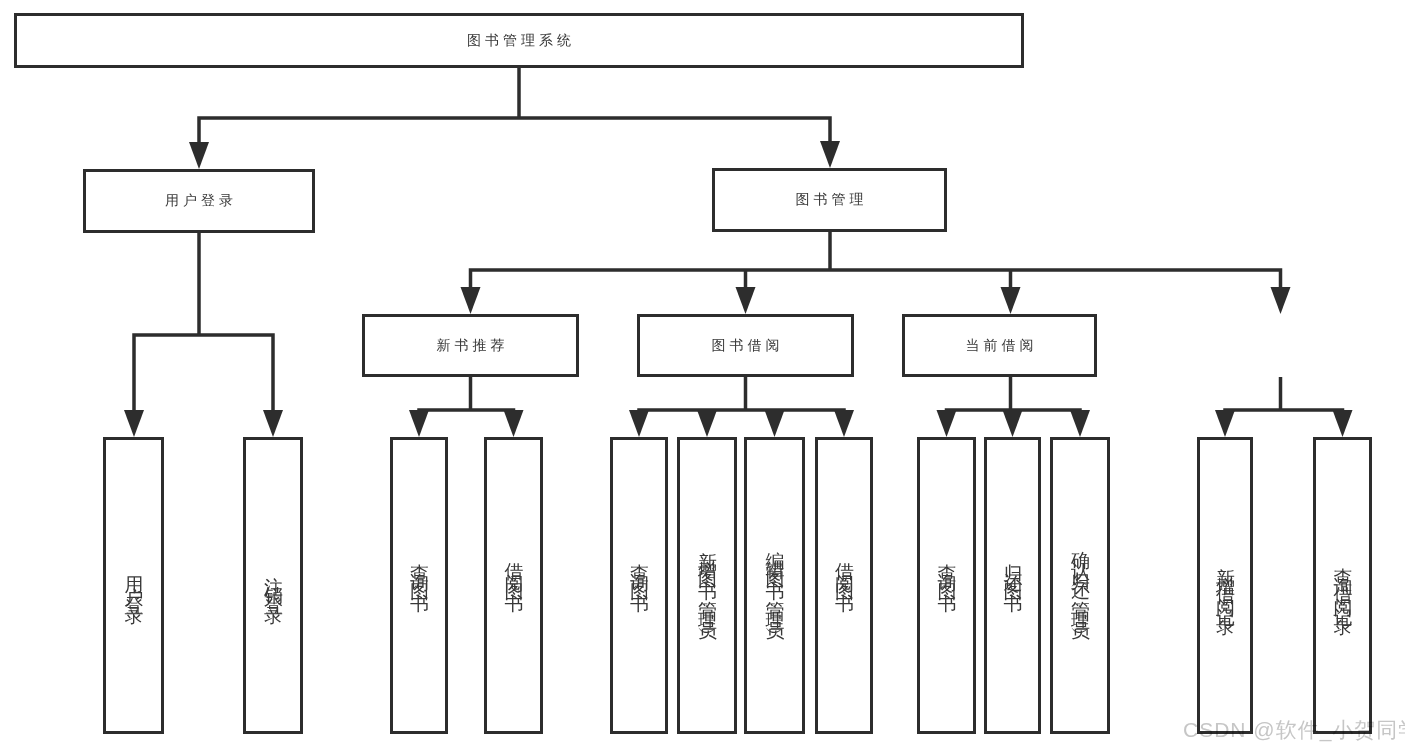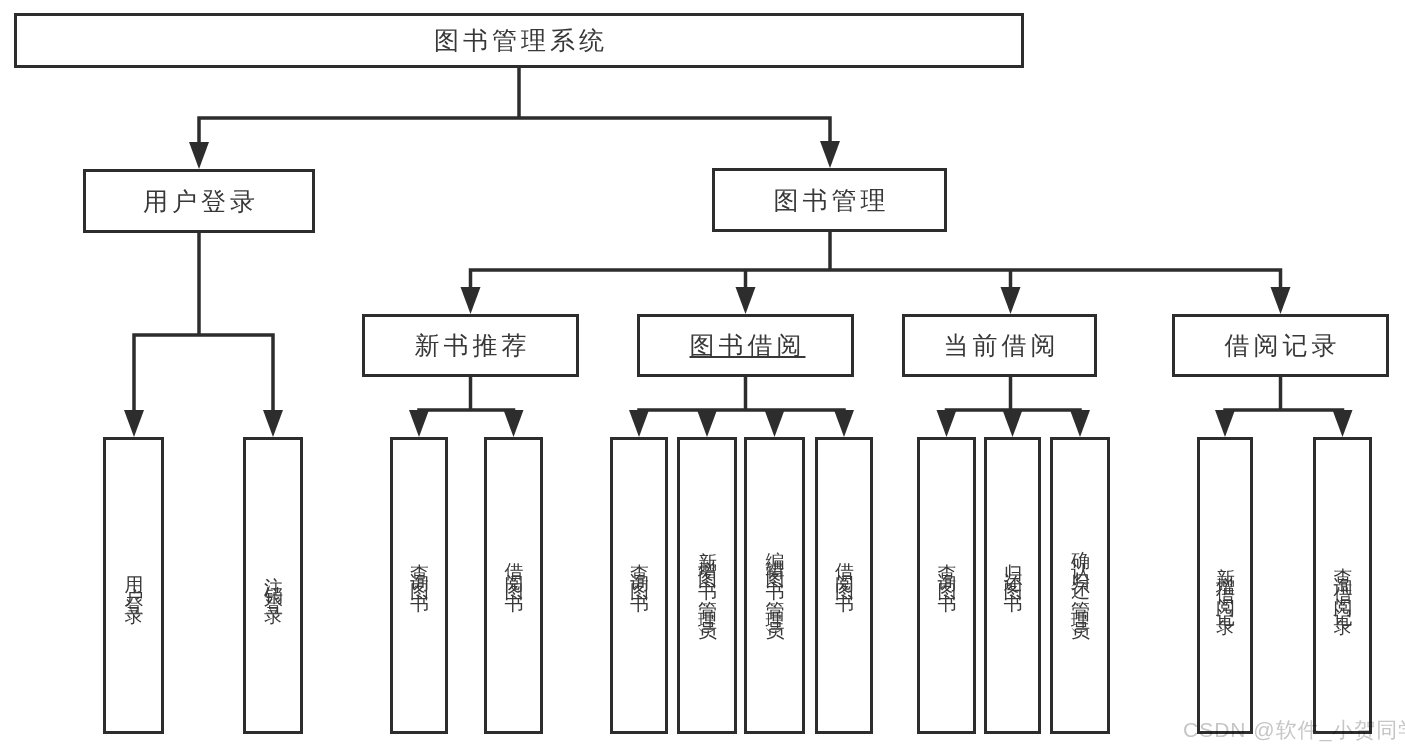--- a/index.html
+++ b/index.html
@@ -34,21 +34,21 @@
   }
   .node {
     position: absolute;
     box-sizing: border-box;
     border: 3px solid var(--line);
     background: var(--background);
     display: flex;
     align-items: center;
     justify-content: center;
     color: var(--text);
-    font-size: 25px;
+    font-size: 14px;
     letter-spacing: 4px;
     text-indent: 4px;
     white-space: nowrap;
   }
   .node.leaf {
     font-size: 19px;
     letter-spacing: 0;
     text-indent: 0;
   }
   .vlabel {
@@ -124,23 +124,22 @@
     <polygon points="1215,410 1235,410 1225,437"></polygon>
     <polygon points="1332.5,410 1352.5,410 1342.5,437"></polygon>
   </svg>
 
   <div class="node" style="left:14px; top:13px; width:1010px; height:55px;">图书管理系统</div>
 
   <div class="node" style="left:83px; top:169px; width:232px; height:64px;">用户登录</div>
   <div class="node" style="left:362px; top:314px; width:217px; height:63px;">新书推荐</div>
 
   <div class="node" style="left:712px; top:168px; width:235px; height:64px;">图书管理</div>
-  <div class="node" style="left:637px; top:314px; width:217px; height:63px;text-decoration:underline;">图书借阅</div>
+  <div class="node" style="left:637px; top:314px; width:217px; height:63px;">图书借阅</div>
   <div class="node" style="left:902px; top:314px; width:195px; height:63px;">当前借阅</div>
-  <div class="node" style="left:1172px; top:314px; width:217px; height:63px;">借阅记录</div>
 
   <div class="node leaf" style="left:103px; top:437px; width:61px; height:297px;">
     <span class="vlabel">用户登录</span>
   </div>
   <div class="node leaf" style="left:243px; top:437px; width:60px; height:297px;">
     <span class="vlabel">注销登录</span>
   </div>
 
   <div class="node leaf" style="left:390px; top:437px; width:58px; height:297px;">
     <span class="vlabel short">查询图书</span>

